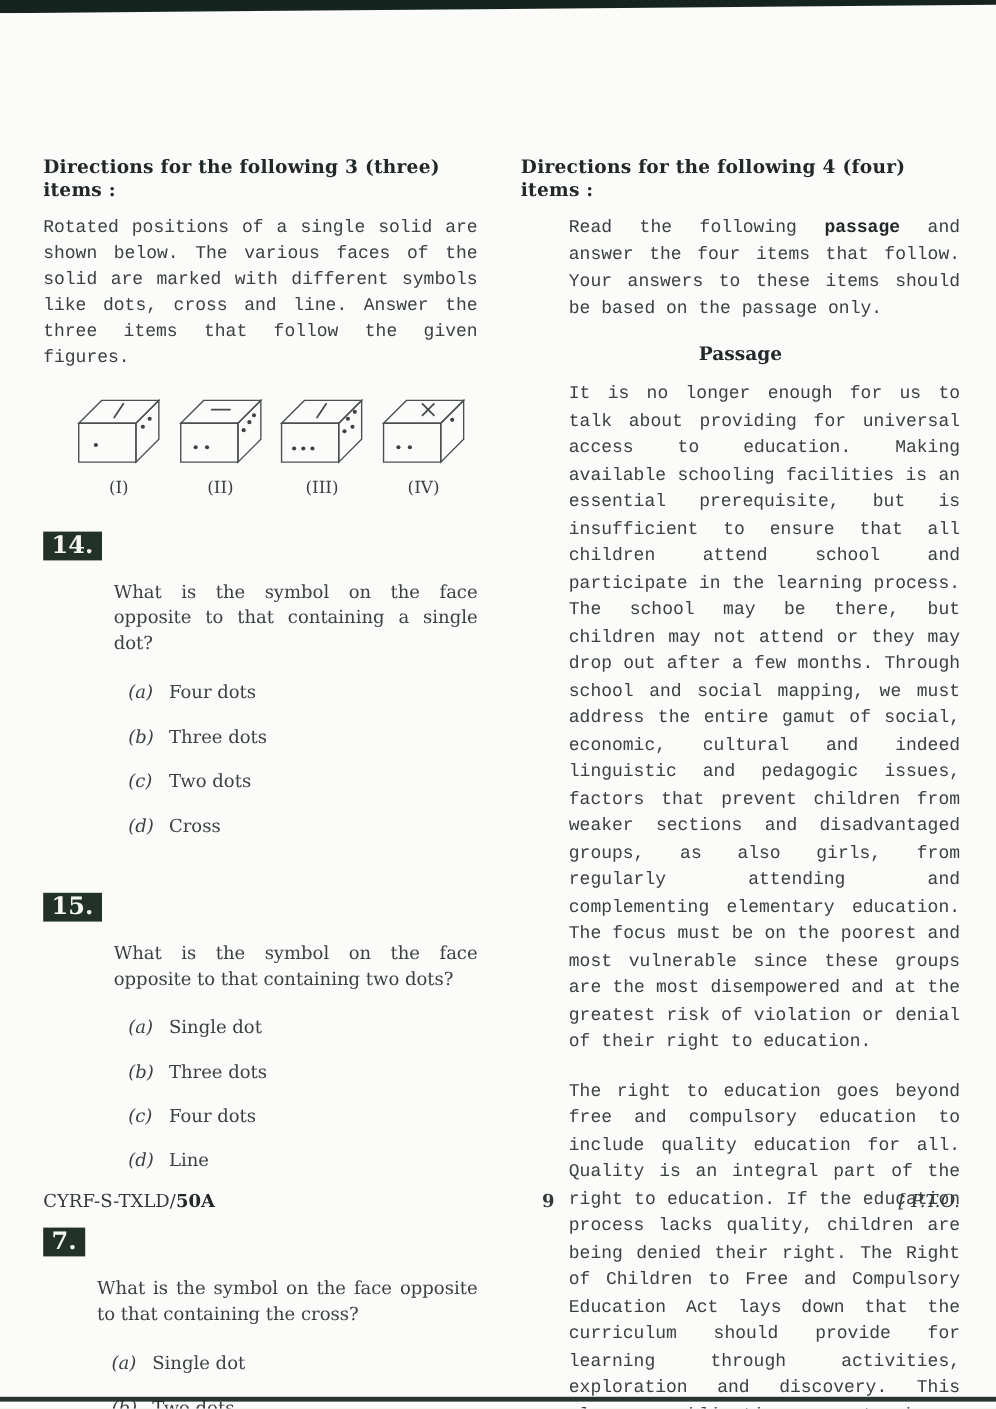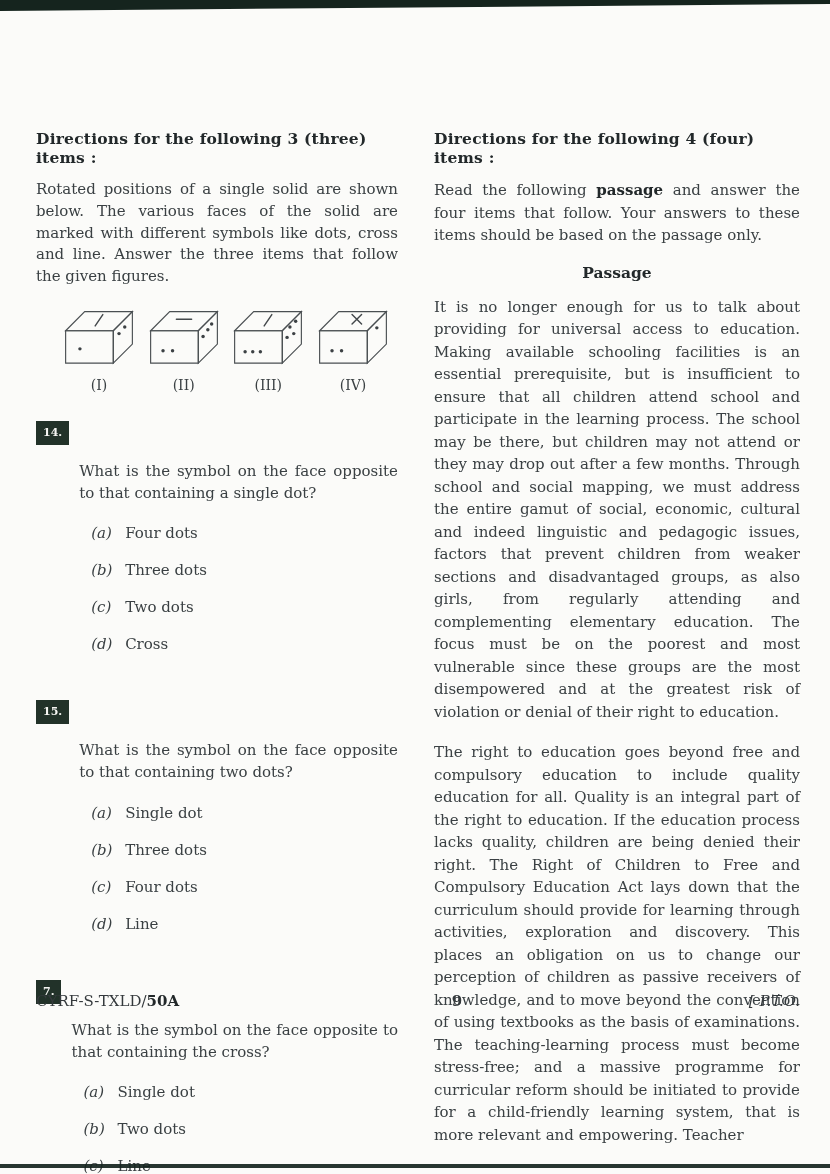--- a/index.html
+++ b/index.html
@@ -43,22 +43,23 @@
     font-size:15.5px;
     color:var(--ink-dark);
     font-weight:bold;
     margin-bottom:12px;
     letter-spacing:.2px;
   }
   p.body-text{
     text-align:justify;
     line-height:1.45;
     color:var(--ink);
-  }
-  .col-right p.body-text{line-height:1.5;}
+    font-family:Liberation Mono, monospace;
+  }
+  .col-right p.body-text{line-height:1.5;margin-left:40px;}
   .figures-row{
     display:flex;
     justify-content:space-between;
     align-items:flex-end;
     margin:16px 4px 2px 22px;
   }
   .figure{display:flex;flex-direction:column;align-items:center;}
   .figure-label{
     font-size:14px;
     margin-top:6px;
@@ -66,21 +67,21 @@
   }
   .question{
     display:flex;
     margin-top:28px;
   }
   .qnum{
     flex:0 0 auto;
     background:var(--badge_bg);
     color:#f5f5f2;
     font-weight:bold;
-    font-size:11px;
+    font-size:20px;
     padding:2px 7px 3px 7px;
     height:24px;
     line-height:19px;
     margin-right:10px;
   }
   .qbody{flex:1;margin-top:40px;}
   .qtext{
     text-align:justify;
     line-height:1.45;
     color:var(--ink);

